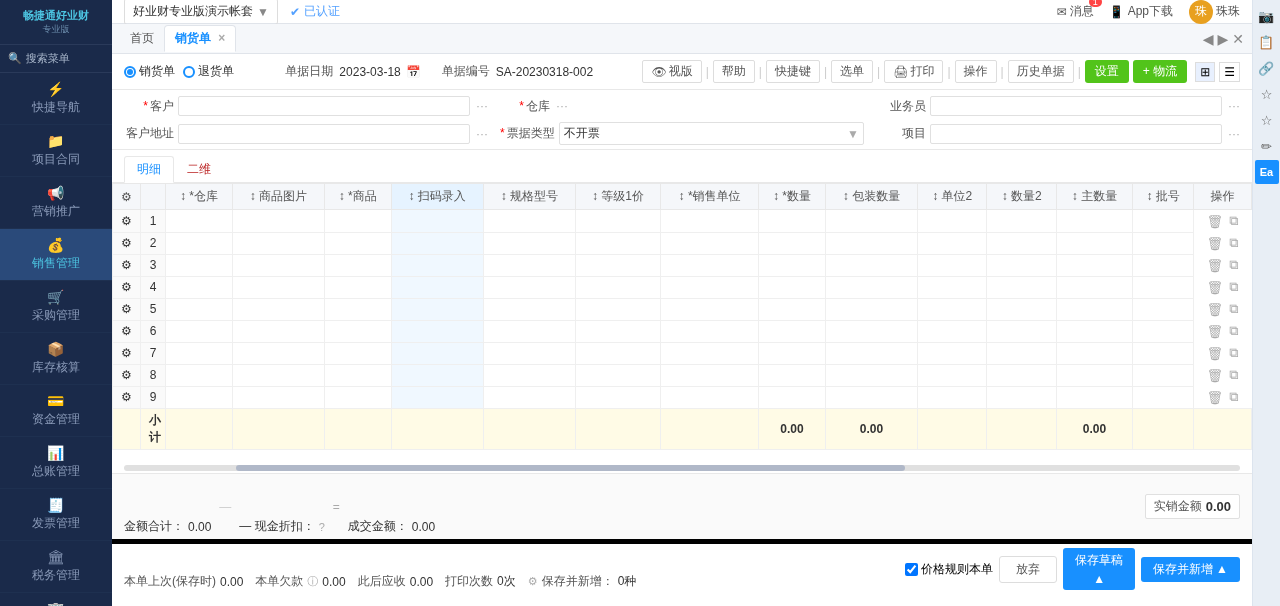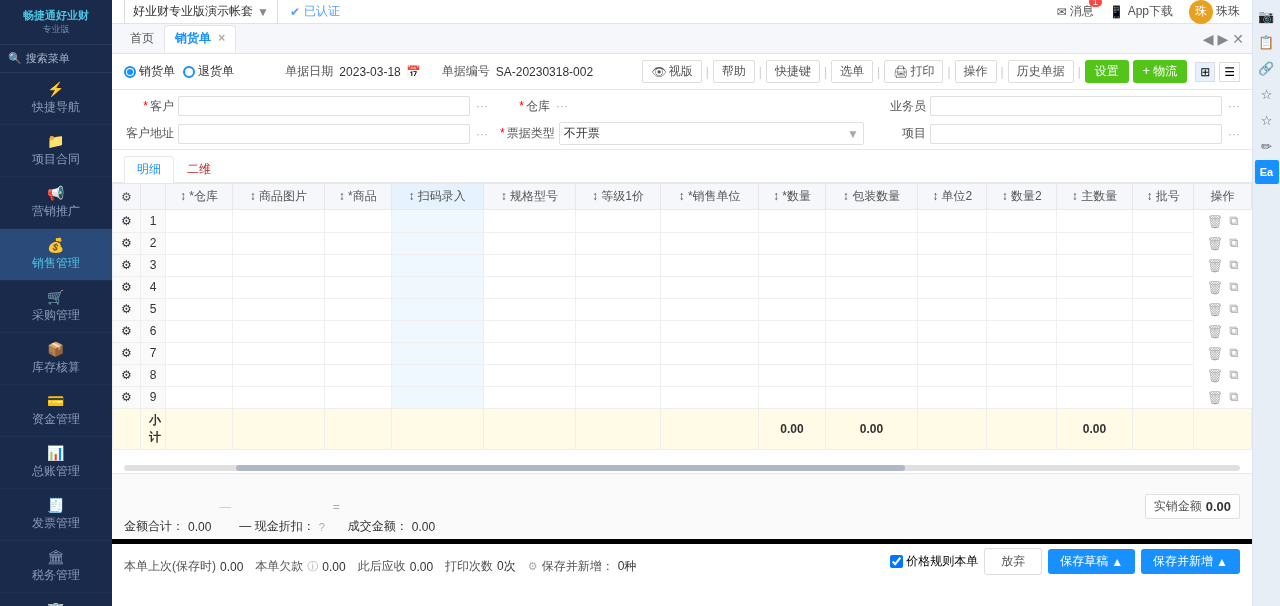--- a/index.html
+++ b/index.html
@@ -89,21 +89,21 @@
     .realamt-label { color: #555; }
     .realamt-value { color: #333; font-weight: bold; font-size: 13px; }
 
     
     .footer-bar { padding: 4px 12px; border-top: 5px solid #000000; display: flex; align-items: flex-end; gap: 12px; background: #fff; font-size: 12px; }
     .footer-item { display: flex; align-items: center; gap: 4px; color: #555; }
     .footer-item .val { color: #333; }
     .footer-right { margin-left: auto; display: flex; align-items: center; gap: 6px; }
     .checkbox-label { display: flex; align-items: center; gap: 3px; cursor: pointer; }
     .btn-abandon { background: #fff; border: 1px solid #ddd; border-radius: 3px; padding: 4px 16px; cursor: pointer; color: #555; font-size: 12px; }
-    .btn-draft { background: #1890ff; color: #fff; border: none; border-radius: 3px; padding: 4px 12px; cursor: pointer; font-size: 12px; display: flex; align-items: center; gap: 3px; }
+    .btn-draft { background: #1890ff; color: #fff; border: none; border-radius: 3px; padding: 4px 12px; cursor: pointer; font-size: 12px; display: flex; align-items: center; gap: 3px; flex-direction: column; }
     .btn-save-new { background: #1890ff; color: #fff; border: none; border-radius: 3px; padding: 4px 12px; cursor: pointer; font-size: 12px; display: flex; align-items: center; gap: 3px; }
 
     
     .right-sidebar { width: 28px; background: #e8eef5; border-left: 1px solid #dce4ee; display: flex; flex-direction: column; align-items: center; padding-top: 4px; gap: 2px; }
     .rs-icon { width: 24px; height: 24px; display: flex; align-items: center; justify-content: center; cursor: pointer; border-radius: 2px; color: #666; font-size: 13px; }
     .rs-icon.active { background: #1890ff; color: #fff; }
 
     
     .scroll-bar { height: 6px; background: #e0e0e0; border-radius: 3px; margin: 2px 12px; }
     .scroll-thumb { height: 6px; width: 60%; background: #b0b8c8; border-radius: 3px; margin-left: 10%; }

